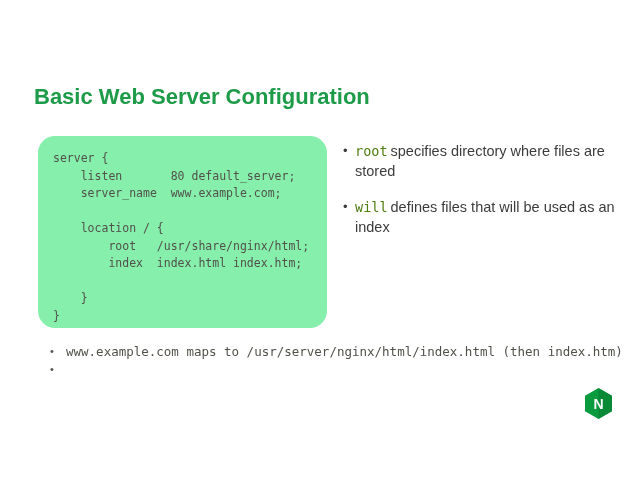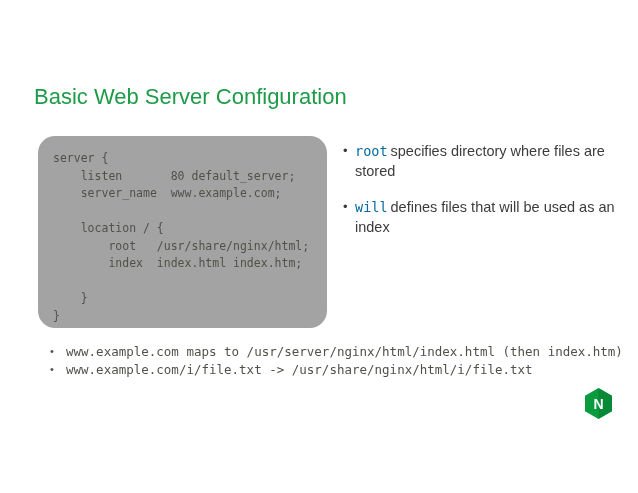--- a/index.html
+++ b/index.html
@@ -16,35 +16,35 @@
   }
   .slide { position: absolute; inset: 0; }
 
   .title {
     position: absolute;
     left: 34px;
     top: 84px;
     margin: 0;
     font-size: 22px;
     line-height: 26px;
-    font-weight: 400;
+    font-weight: 700;
     color: #1d9b48;
     letter-spacing: 0;
   }
 
   .code-box {
     position: absolute;
     left: 38px;
     top: 136px;
     width: 289px;
     height: 192px;
     box-sizing: border-box;
     margin: 0;
     padding: 14px 8px 0 15px;
-    background: #a3a3a3;
+    background: #86efac;
     border-radius: 17px;
     font-family: "DejaVu Sans Mono", monospace;
     font-size: 11.5px;
     line-height: 17.5px;
     color: #51514a;
     white-space: pre;
     overflow: hidden;
   }
 
   .bullets-right {
@@ -62,21 +62,21 @@
   }
   .bullet .dot {
     flex: none;
     width: 12px;
     font-size: 13px;
   }
   .bullet .btext { flex: 1; }
   .bullet .mono {
     font-family: "DejaVu Sans Mono", monospace;
     font-size: 13.5px;
-    color: #0369a1;
+    color: #4d7c0f;
     margin-right: 3px;
   }
 
   .bullets-bottom {
     position: absolute;
     left: 50px;
     top: 343px;
     width: 585px;
     font-family: "DejaVu Sans Mono", monospace;
     font-size: 12.5px;
@@ -132,21 +132,20 @@
     </div>
   </div>
 
   <div class="bullets-bottom">
     <div class="bullet-b">
       <span class="dot">•</span>
       <span>www.example.com maps to /usr/server/nginx/html/index.html (then index.htm)</span>
     </div>
     <div class="bullet-b">
       <span class="dot">•</span>
-      <span>www.example.com/i/file.txt -&gt; /usr/share/nginx/html/i/file.txt</span>
     </div>
   </div>
 
   <div class="logo">
     <svg width="27" height="31" viewBox="0 0 27 31" xmlns="http://www.w3.org/2000/svg">
       <polygon points="13.5,0 27,7.75 27,23.25 13.5,31 0,23.25 0,7.75" fill="#099b3e"></polygon>
       <polygon points="13.5,0 27,7.75 27,23.25 13.5,31" fill="#077a30" opacity="0.55"></polygon>
       <text x="13.5" y="20.5" text-anchor="middle" font-family="Liberation Sans, sans-serif" font-size="14" font-weight="bold" fill="#ffffff">N</text>
     </svg>
   </div>

